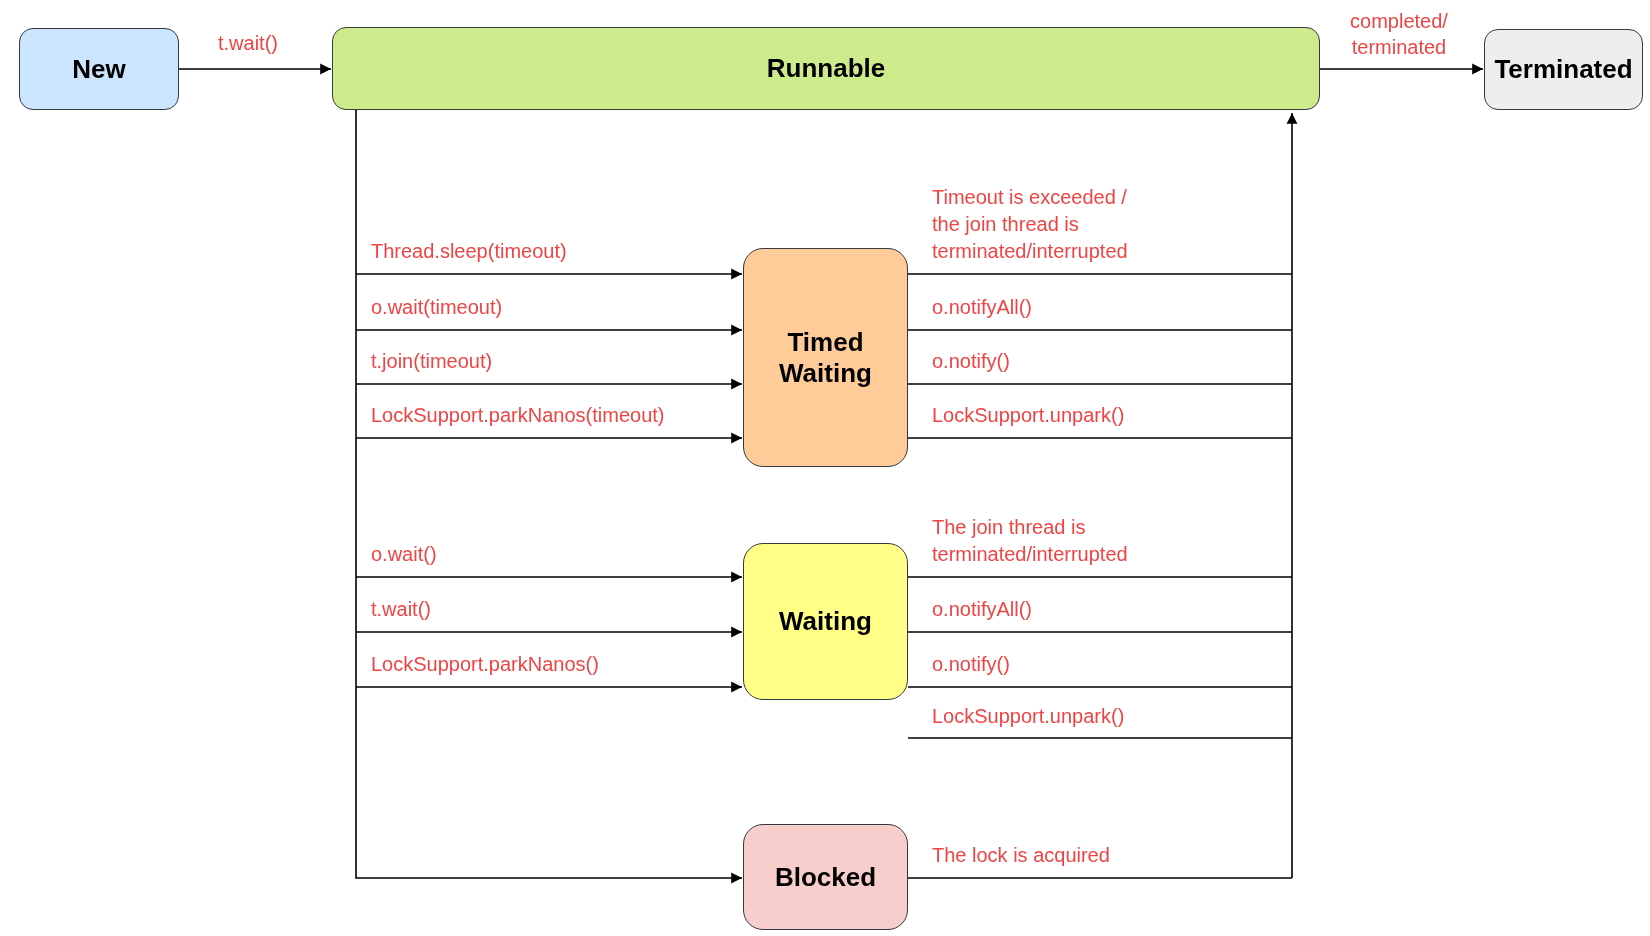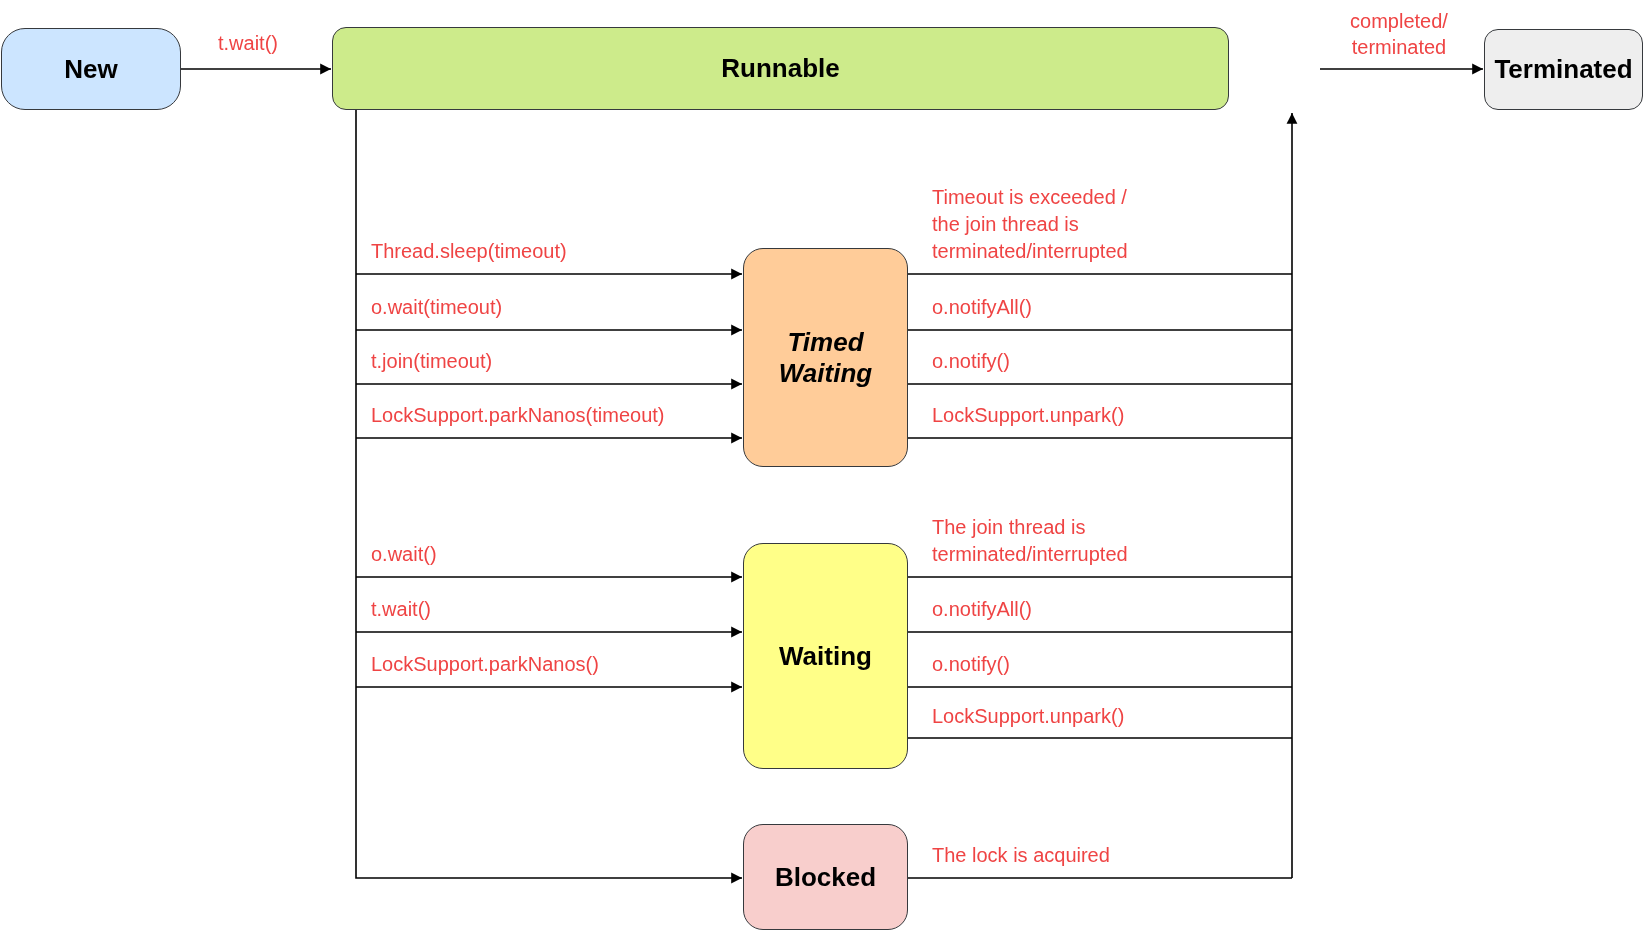--- a/index.html
+++ b/index.html
@@ -10,21 +10,21 @@
   .connectors{position:absolute;left:0;top:0;}
   .connectors path{stroke:#000;stroke-width:1.6;fill:none;}
   .node{
     position:absolute;box-sizing:border-box;border:1.7px solid #36393d;
     display:flex;align-items:center;justify-content:center;
     font-weight:bold;font-size:26px;text-align:center;
   }
   .node-big{border-radius:14px;}
   .node-state{border-radius:20px;}
   .node .lbl{display:block;}
-  .lbl-narrow{width:130px;font-style:italic;}
+  .lbl-narrow{width:130px;}
   .elabel{
     position:absolute;font-size:20px;line-height:27px;
     white-space:pre-line;color:#ef4444;
   }
   .center{text-align:center;}
 </style>
 </head>
 <body>
 
 <div id="canvas">
@@ -58,37 +58,37 @@
     <path d="M908,577 H1292"></path>
     <path d="M908,632 H1292"></path>
     <path d="M908,687 H1292"></path>
     <path d="M908,738 H1292"></path>
 
     <path d="M908,878 H1292"></path>
 
     <path d="M1292,878 V113" marker-end="url(#arrow)"></path>
   </svg>
 
-  <div class="node node-big" style="left: 1px; top: 28px; width: 180px; height: 82px; background-color: rgb(204, 229, 255); border-radius: 24px;">
+  <div class="node node-big" style="left: 19px; top: 28px; width: 160px; height: 82px; background-color: rgb(204, 229, 255);">
     <span class="lbl">New</span>
   </div>
 
-  <div class="node node-big" style="left: 332px; top: 27px; width: 897px; height: 83px; background-color: rgb(205, 235, 139);">
+  <div class="node node-big" style="left: 332px; top: 27px; width: 988px; height: 83px; background-color: rgb(205, 235, 139);">
     <span class="lbl">Runnable</span>
   </div>
 
   <div class="node node-big" style="left: 1484px; top: 29px; width: 159px; height: 81px; background-color: rgb(238, 238, 238);">
     <span class="lbl">Terminated</span>
   </div>
 
   <div class="node node-state" style="left: 743px; top: 248px; width: 165px; height: 219px; background-color: rgb(255, 204, 153);">
     <span class="lbl lbl-narrow">Timed Waiting</span>
   </div>
 
-  <div class="node node-state" style="left: 743px; top: 543px; width: 165px; height: 226px; background-color: rgb(255, 255, 136);">
+  <div class="node node-state" style="left: 743px; top: 543px; width: 165px; height: 157px; background-color: rgb(255, 255, 136);">
     <span class="lbl">Waiting</span>
   </div>
 
   <div class="node node-state" style="left: 743px; top: 824px; width: 165px; height: 106px; background-color: rgb(248, 206, 204); text-align: right;">
     <span class="lbl">Blocked</span>
   </div>
 
   <div class="elabel center" style="left:168px;top:30px;width:160px;">t.wait()</div>
   <div class="elabel center" style="left:1324px;top:8px;width:150px;line-height:26px;">completed/
 terminated</div>

